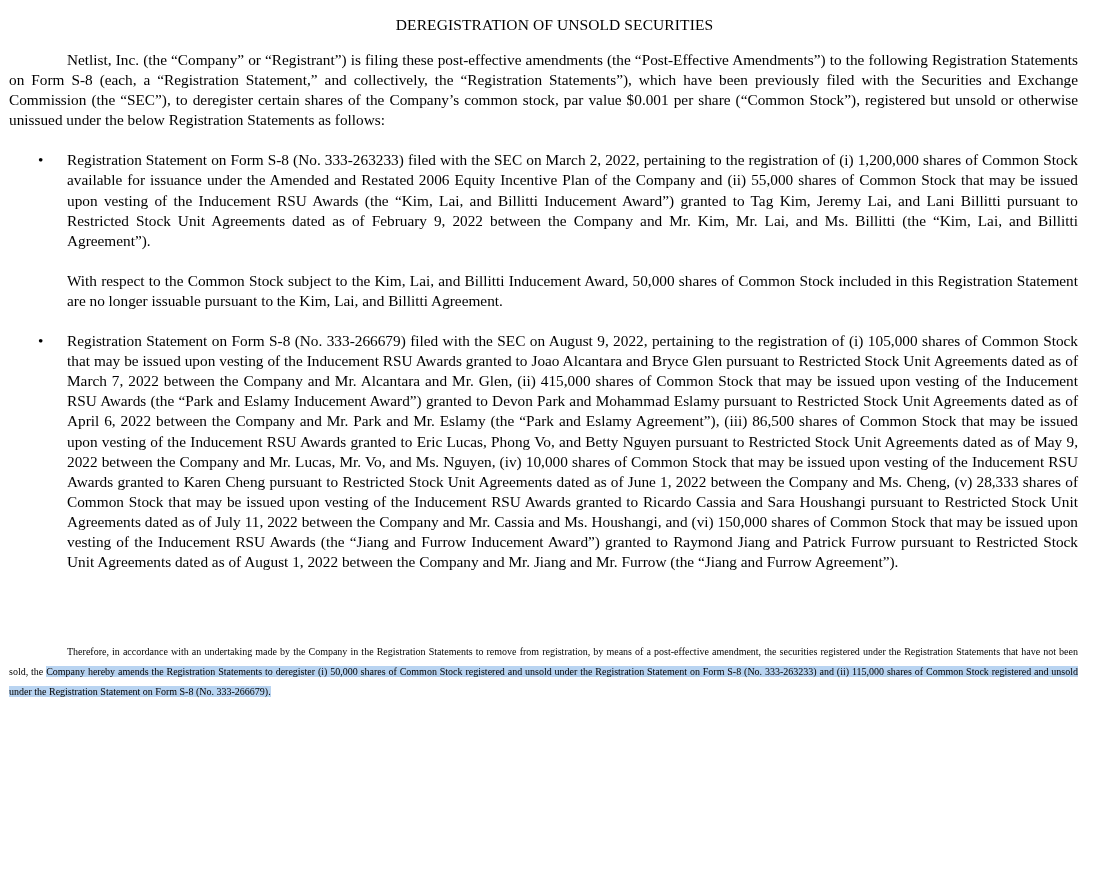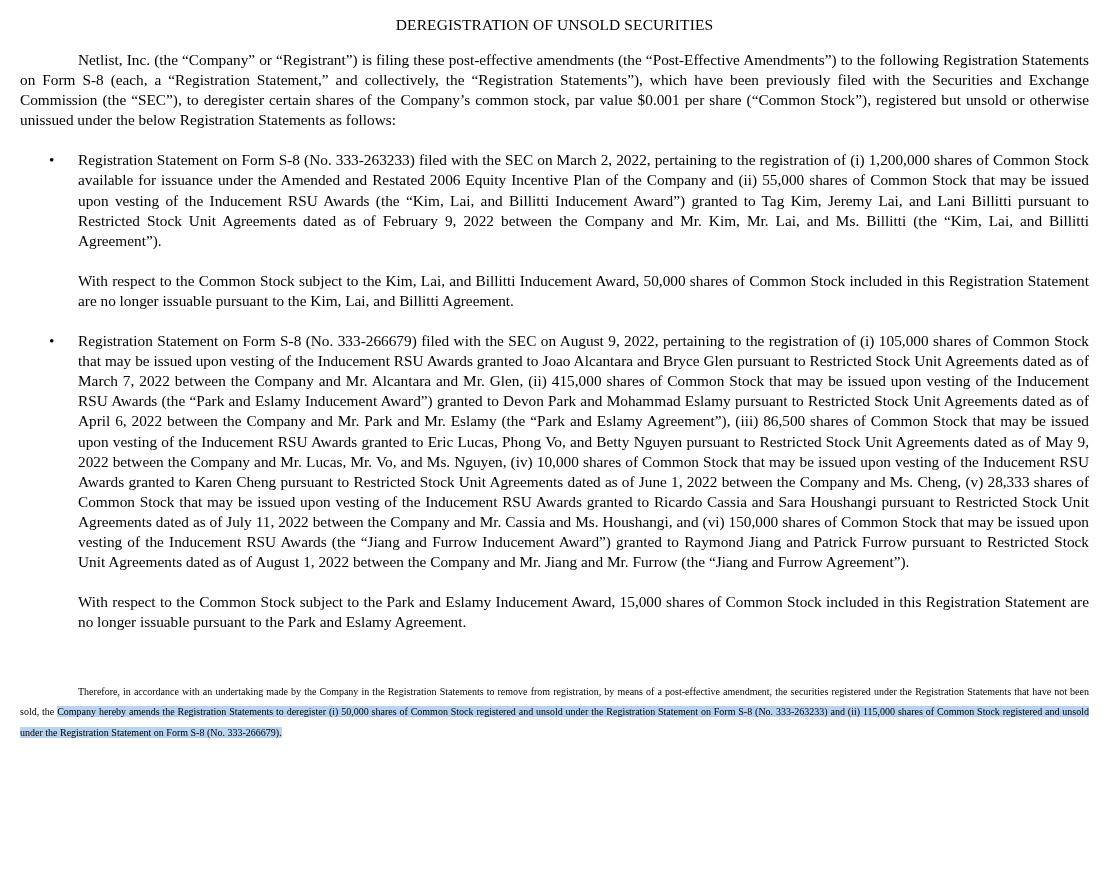--- a/index.html
+++ b/index.html
@@ -26,21 +26,21 @@
     font-weight: normal;
     font-size: 15.5px;
     letter-spacing: 0.1px;
     margin: 0;
     padding-top: 15px;
     padding-bottom: 0;
     line-height: 20px;
   }
   .body-wrap {
     position: absolute;
-    left: 20px;
+    left: 9px;
     top: 50px;
     width: 1069px;
   }
   p.para {
     margin: 0 0 0 0;
     font-size: 15.3px;
     line-height: 20.1px;
     text-align: justify;
     text-justify: inter-word;
     -webkit-hyphens: none;
@@ -118,21 +118,20 @@
 
       <div class="gap-md"></div>
 
       <li class="bullet-item">
         <span class="bullet-dot">•</span>
         <span>Registration Statement on Form S-8 (No. 333-266679) filed with the SEC on August 9, 2022, pertaining to the registration of (i) 105,000 shares of Common Stock that may be issued upon vesting of the Inducement RSU Awards granted to Joao Alcantara and Bryce Glen pursuant to Restricted Stock Unit Agreements dated as of March 7, 2022 between the Company and Mr. Alcantara and Mr. Glen, (ii) 415,000 shares of Common Stock that may be issued upon vesting of the Inducement RSU Awards (the “Park and Eslamy Inducement Award”) granted to Devon Park and Mohammad Eslamy pursuant to Restricted Stock Unit Agreements dated as of April 6, 2022 between the Company and Mr. Park and Mr. Eslamy (the “Park and Eslamy Agreement”), (iii) 86,500 shares of Common Stock that may be issued upon vesting of the Inducement RSU Awards granted to Eric Lucas, Phong Vo, and Betty Nguyen pursuant to Restricted Stock Unit Agreements dated as of May 9, 2022 between the Company and Mr. Lucas, Mr. Vo, and Ms. Nguyen, (iv) 10,000 shares of Common Stock that may be issued upon vesting of the Inducement RSU Awards granted to Karen Cheng pursuant to Restricted Stock Unit Agreements dated as of June 1, 2022 between the Company and Ms. Cheng, (v) 28,333 shares of Common Stock that may be issued upon vesting of the Inducement RSU Awards granted to Ricardo Cassia and Sara Houshangi pursuant to Restricted Stock Unit Agreements dated as of July 11, 2022 between the Company and Mr. Cassia and Ms. Houshangi, and (vi) 150,000 shares of Common Stock that may be issued upon vesting of the Inducement RSU Awards (the “Jiang and Furrow Inducement Award”) granted to Raymond Jiang and Patrick Furrow pursuant to Restricted Stock Unit Agreements dated as of August 1, 2022 between the Company and Mr. Jiang and Mr. Furrow (the “Jiang and Furrow Agreement”).</span>
       </li>
 
       <div class="gap-md"></div>
 
-      <p class="para sub-para">With respect to the Common Stock subject to the Park and Eslamy Inducement Award, 15,000 shares of Common Stock included in this Registration Statement are no longer issuable pursuant to the Park and Eslamy Agreement.</p>
 
       <div class="gap-md"></div>
 
 
     </ul>
 
     <div class="gap-lg"></div>
 
     <p class="final-para">
       <span>Therefore, in accordance with an undertaking made by the Company in the Registration Statements to remove from registration, by means of a post-effective amendment, the securities registered under the Registration Statements that have not been sold, the </span><span class="hl" style="background-color: rgb(185, 212, 241);">Company hereby amends the Registration Statements to deregister (i) 50,000 shares of Common Stock registered and unsold under the Registration Statement on Form S-8 (No. 333-263233) and (ii) 115,000 shares of Common Stock registered and unsold under the Registration Statement on Form S-8 (No. 333-266679).</span>

